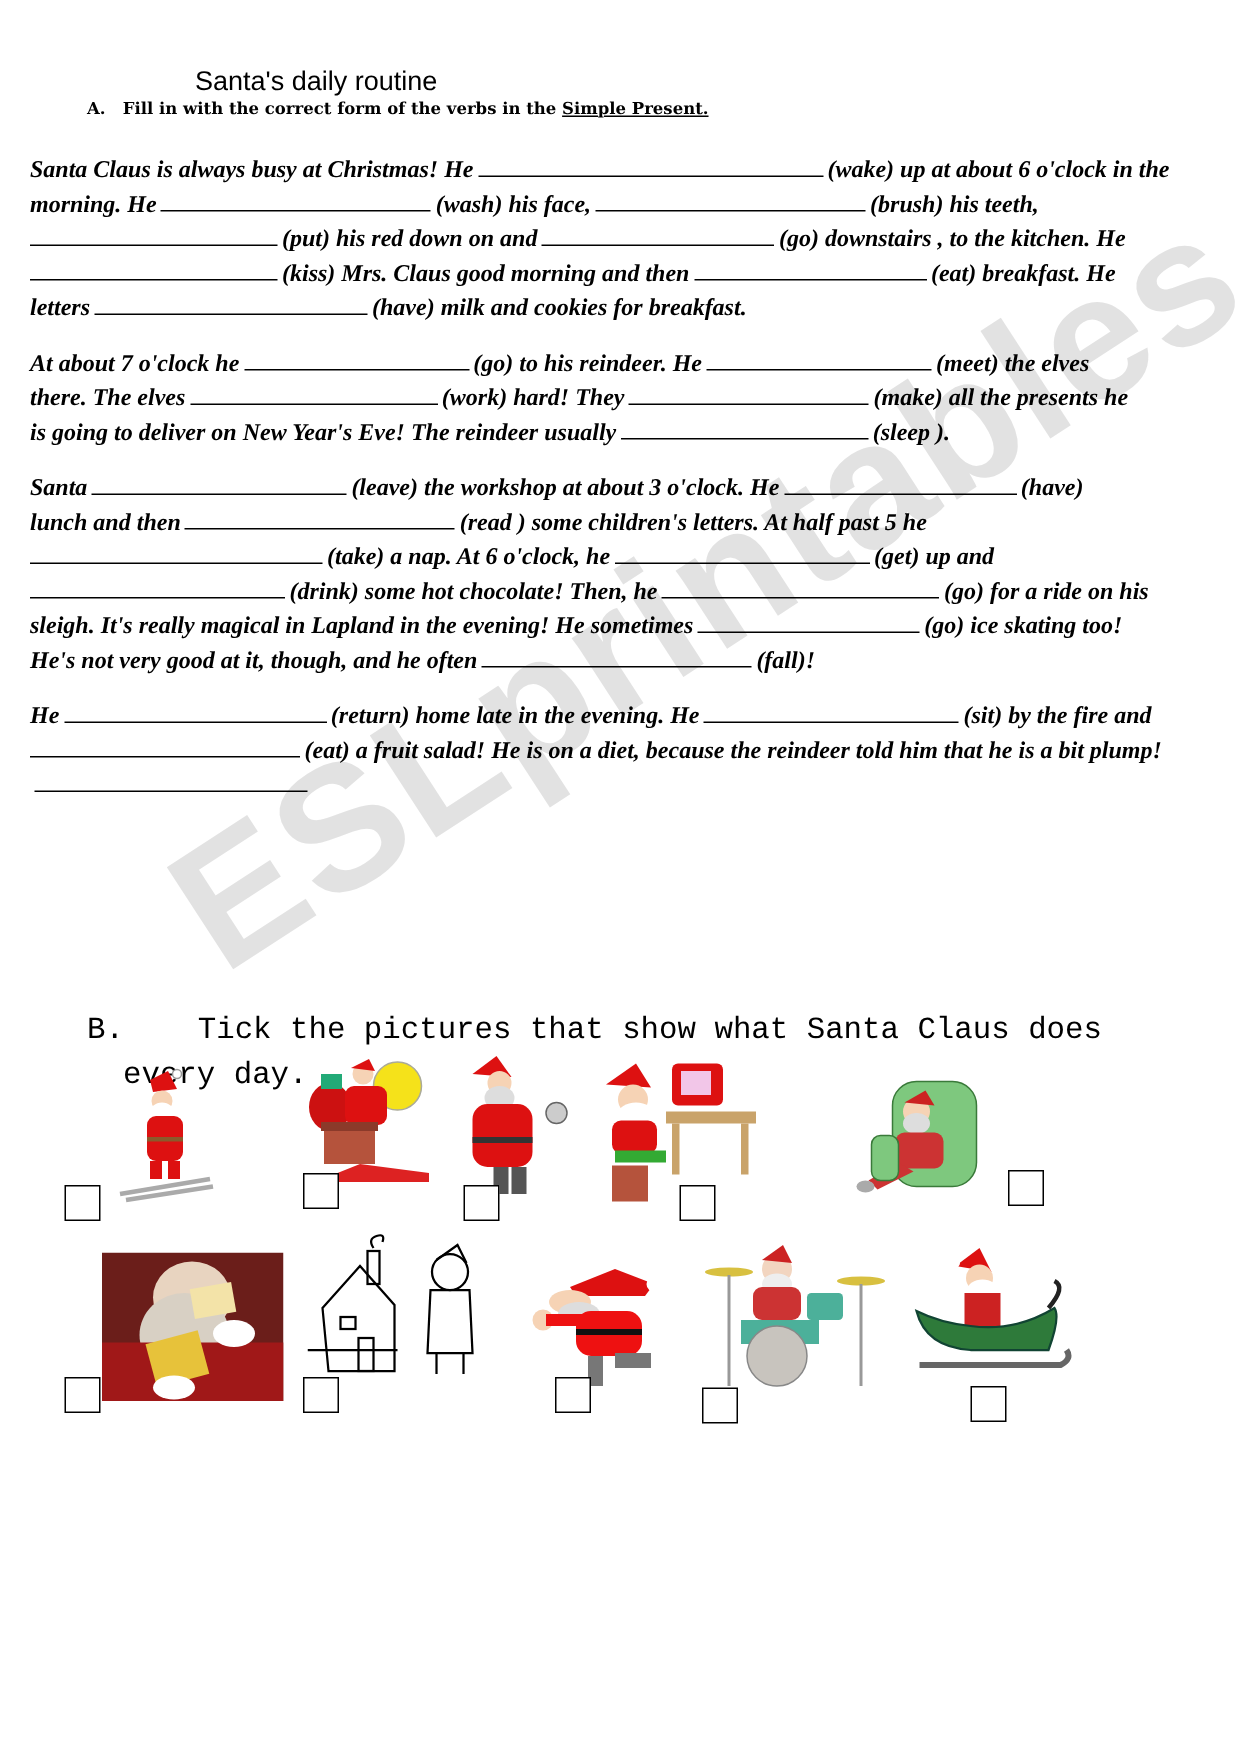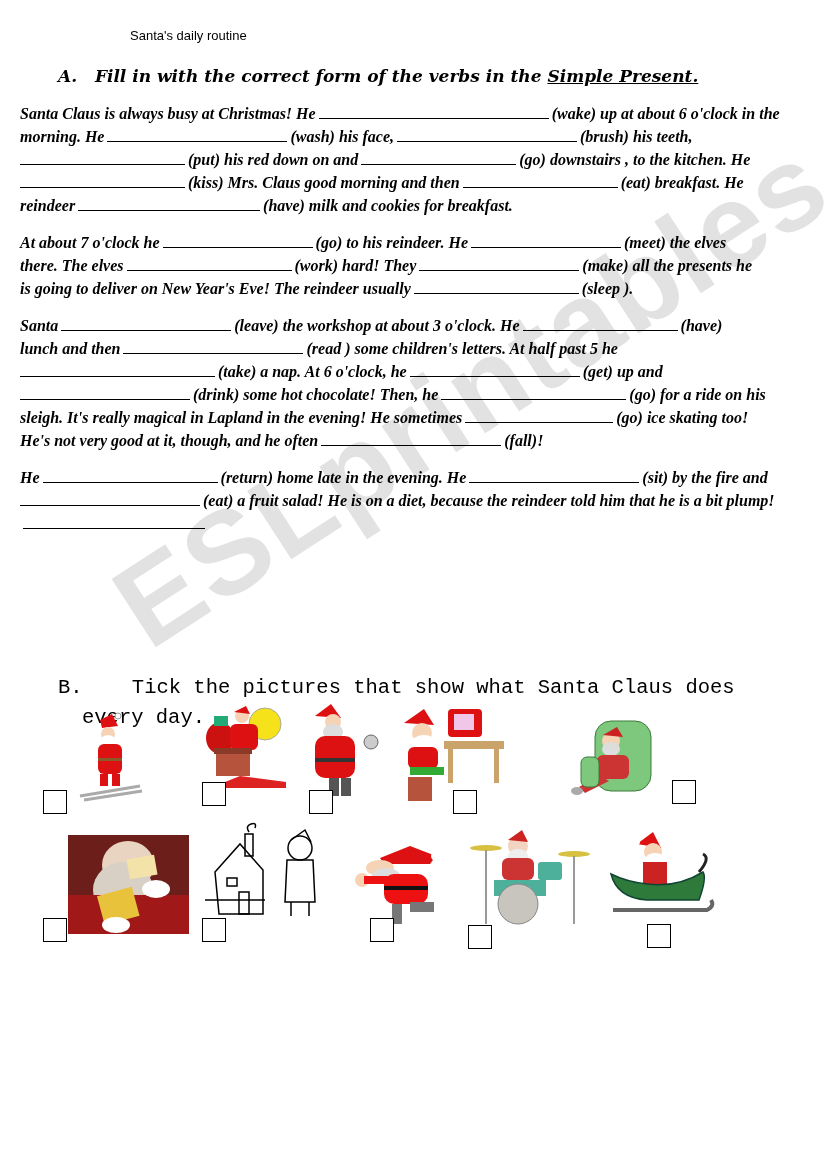--- a/index.html
+++ b/index.html
@@ -1,19 +1,19 @@
 <!DOCTYPE html>
 <html><head>
 <meta charset="utf-8">
 <style>
   html, body { margin: 0; padding: 0; background: #ffffff; }
   body { width: 826px; height: 1169px; position: relative; overflow: hidden; color: #000; }
   .page { position: absolute; inset: 0; }
-  .doc-title { position: absolute; left: 130px; top: 28px; font-family: "Liberation Sans", sans-serif; font-size: 13px; }
-  .section-a { position: absolute; left: 58px; top: 66px; font-family: "DejaVu Serif", serif; font-style: italic; font-weight: bold; font-size: 17px; }
+  .doc-title { position: absolute; left: 130px; top: 44px; font-family: "Liberation Sans", sans-serif; font-size: 18px; }
+  .section-a { position: absolute; left: 58px; top: 66px; font-family: "DejaVu Serif", serif; font-weight: bold; font-size: 11px; }
   .section-a .u { text-decoration: underline; }
   .para { position: absolute; left: 20px; width: 770px; font-family: Liberation Serif, serif; font-style: italic; font-weight: bold; font-size: 16px; line-height: 23px; white-space: nowrap; }
   .line { display: block; height: 23px; }
   .blank { display: inline-block; border-bottom: 1px solid #000; height: 13px; vertical-align: baseline; margin: 0 3px; }
   .section-b { position: absolute; left: 58px; top: 630px; font-family: "Liberation Mono", monospace; font-size: 20.5px; line-height: 30px; margin-top: 43px; }
   .section-b .l2 { padding-left: 24px; display: block; }
   .pic { position: absolute; }
   .tick { position: absolute; width: 24px; height: 24px; border: 1.5px solid #000; background: #fff; box-sizing: border-box; cursor: pointer; }
   .watermark { position: absolute; left: 90px; top: 560px; font-family: "Liberation Sans", sans-serif; font-weight: bold; font-size: 118px; color: rgba(150,150,150,0.28); transform: rotate(-33deg); transform-origin: left top; white-space: nowrap; pointer-events: none; letter-spacing: 2px; }
 </style>
@@ -31,21 +31,21 @@
     &nbsp;
     <span>Fill in with the correct form of the verbs in the</span>
     <span class="u">Simple Present.</span>
   </div>
 
   <div class="para" style="top:102px">
     <span class="line"><span>Santa Claus is always busy at Christmas! He</span><span class="blank" style="width:230px"></span><span>(wake) up at about 6 o'clock in the</span></span>
     <span class="line"><span>morning. He</span><span class="blank" style="width:180px"></span><span>(wash) his face,</span><span class="blank" style="width:180px"></span><span>(brush) his teeth,</span></span>
     <span class="line"><span class="blank" style="width:165px;margin-left:0"></span><span>(put) his red down on and</span><span class="blank" style="width:155px"></span><span>(go) downstairs , to the kitchen. He</span></span>
     <span class="line"><span class="blank" style="width:165px;margin-left:0"></span><span>(kiss) Mrs. Claus good morning and then</span><span class="blank" style="width:155px"></span><span>(eat) breakfast. He</span></span>
-    <span class="line"><span>reindeer</span><span class="blank" style="width:182px"></span><span>(have) milk and cookies for breakfast.</span></span>
+    <span class="line"><span>letters</span><span class="blank" style="width:182px"></span><span>(have) milk and cookies for breakfast.</span></span>
   </div>
 
   <div class="para" style="top:231px">
     <span class="line"><span>At about 7 o'clock he</span><span class="blank" style="width:150px"></span><span>(go) to his reindeer. He</span><span class="blank" style="width:150px"></span><span>(meet) the elves</span></span>
     <span class="line"><span>there. The elves</span><span class="blank" style="width:165px"></span><span>(work) hard! They</span><span class="blank" style="width:160px"></span><span>(make) all the presents he</span></span>
     <span class="line"><span>is going to deliver on New Year's Eve! The reindeer usually</span><span class="blank" style="width:165px"></span><span>(sleep ).</span></span>
   </div>
 
   <div class="para" style="top:314px">
     <span class="line"><span>Santa</span><span class="blank" style="width:170px"></span><span>(leave) the workshop at about 3 o'clock. He</span><span class="blank" style="width:155px"></span><span>(have)</span></span>

